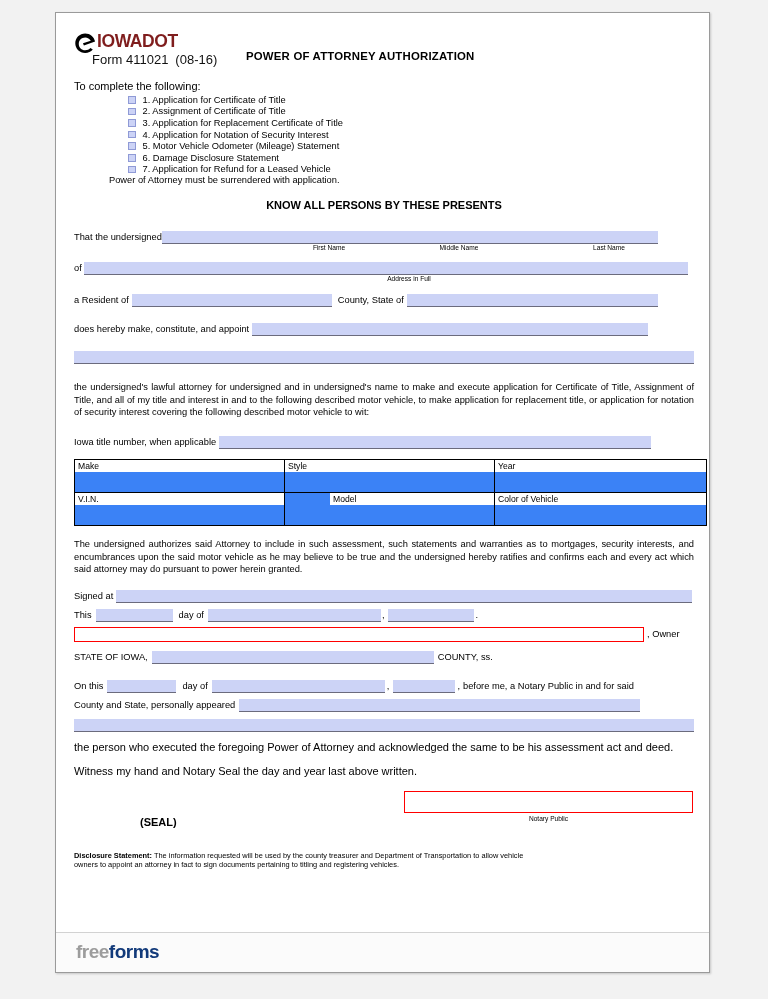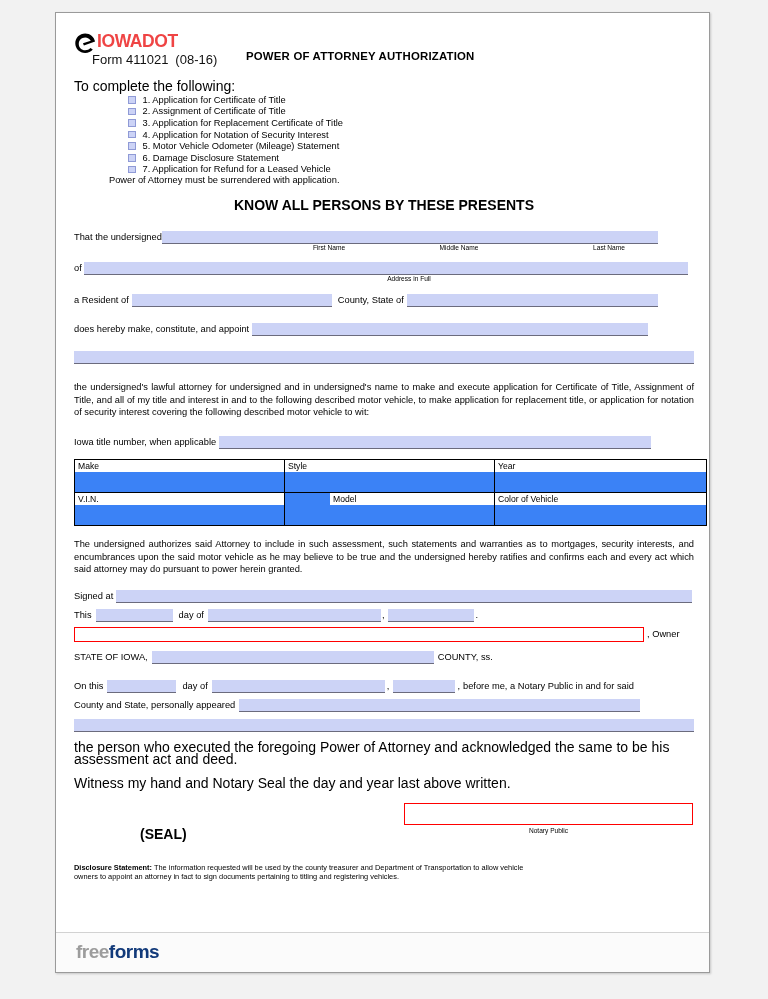--- a/index.html
+++ b/index.html
@@ -24,34 +24,34 @@
     padding:0;
   }
   .inner{position:absolute;left:18px;top:18px;width:620px;}
 
   
   .hdr{position:relative;height:42px;}
   .logo-wrap{position:absolute;left:0;top:0;display:flex;align-items:flex-start;}
   .logo-mark{width:22px;height:22px;flex:0 0 auto;margin-top:1px;}
   .logo-text{
     font-size:17.5px;font-weight:bold;letter-spacing:-.4px;
-    line-height:20px;color:#ef4444;margin-left:1px;
+    line-height:20px;color:#7f1d1d;margin-left:1px;
   }
   .form-no{
     position:absolute;left:18px;top:21px;
     font-size:13px;font-weight:normal;color:#111;white-space:nowrap;
   }
   .form-no .rev{margin-left:7px;}
   .doc-title{
     position:absolute;left:172px;top:19px;
     font-size:11.4px;font-weight:bold;letter-spacing:.2px;color:#000;
   }
 
   
-  .t{font-size:14px;color:#000;line-height:12px;}
+  .t{font-size:11px;color:#000;line-height:12px;}
   .b{font-weight:bold;}
   .para{font-size:9.3px;line-height:12.4px;text-align:justify;color:#000;}
   .center{text-align:center;}
 
   
   .cb-intro{margin-top:7px;}
   .cb-list{margin-top:2px;}
   .cb-row{display:flex;align-items:center;height:11.6px;}
   .cb-row .sp{width:54px;flex:0 0 auto;}
   .cb{

